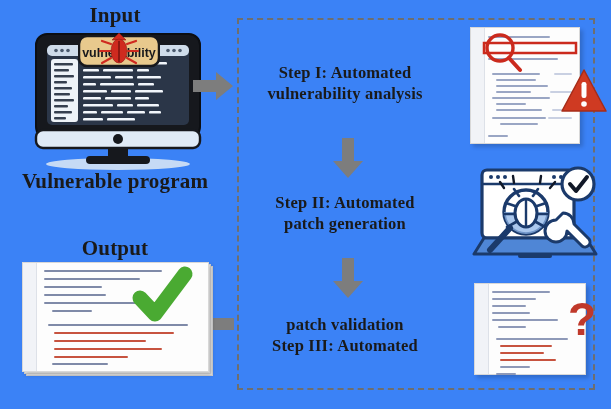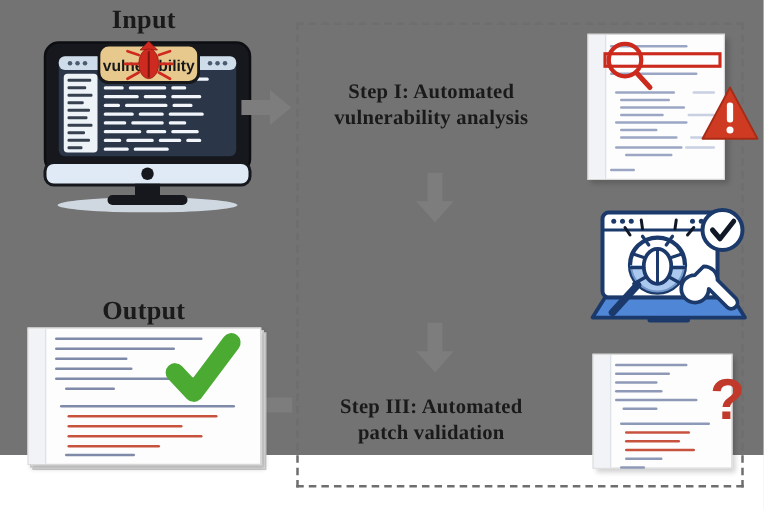--- a/index.html
+++ b/index.html
@@ -1,18 +1,18 @@
 <!DOCTYPE html>
 <html><head>
 <meta charset="utf-8">
 <style>
   html,body{margin:0;padding:0;background:#ffffff;}
   body{width:611px;height:409px;overflow:hidden;
        font-family:"Liberation Serif","DejaVu Serif",serif;}
-  #canvas{position:relative;width:611px;height:364px;background:#737373;}
+  #canvas{position:relative;width:611px;height:409px;background:#3b82f6;}
 
   .abs{position:absolute;}
   .lbl{font-weight:bold;color:#1a1a1a;text-align:center;letter-spacing:.2px;}
 
   
   #dashed-box{left:237px;top:18px;width:358px;height:372px;
               border:2px dashed #6e6e6e;box-sizing:border-box;}
 
   
   #input-title{left:40px;top:3px;width:150px;font-size:21px;}
@@ -142,20 +142,21 @@
       <line x1="33" y1="11" x2="24" y2="8"></line>
         <line x1="49" y1="11" x2="58" y2="8"></line>
       <line x1="32" y1="18" x2="22" y2="18"></line>
         <line x1="50" y1="18" x2="60" y2="18"></line>
       <line x1="33" y1="25" x2="24" y2="30"></line>
         <line x1="49" y1="25" x2="58" y2="30"></line>
     </g>
     <line x1="41" y1="8" x2="41" y2="29" stroke="#7e1510" stroke-width="1.6"></line>
   </svg>
 
+  <div class="abs lbl" id="vuln-caption">Vulnerable program</div>
 
   <svg class="abs" style="left:193px;top:70px;width:42px;height:32px;" viewBox="0 0 42 32">
     <path class="arrow-gray" d="M0 10 H23 V2 L40 16 L23 30 V22 H0 Z"></path>
   </svg>
 
   <div class="abs lbl step-text" id="step1-text">
     <div>Step I: Automated</div>
     <div>vulnerability analysis</div>
   </div>
 
@@ -193,20 +194,24 @@
       <path d="M114 43 L136 84 L92 84 Z" fill="#cf3a22" stroke="#a62c18" stroke-width="1.5" stroke-linejoin="round"></path>
       <rect x="111.5" y="55" width="5" height="16" rx="2.2" fill="#ffffff"></rect>
       <circle cx="114" cy="77" r="2.8" fill="#ffffff"></circle>
     </g>
   </svg>
 
   <svg class="abs" style="left:331px;top:138px;width:34px;height:42px;" viewBox="0 0 34 42">
     <path class="arrow-gray" d="M11 0 H23 V23 H32 L17 40 L2 23 H11 Z"></path>
   </svg>
 
+  <div class="abs lbl step-text" id="step2-text">
+    <div>Step II: Automated</div>
+    <div>patch generation</div>
+  </div>
 
   <svg class="abs" style="left:470px;top:162px;width:130px;height:110px;" viewBox="0 0 130 110">
 
     <rect x="12" y="8" width="92" height="68" rx="5" fill="#ffffff" stroke="#1b3a6b" stroke-width="3.2"></rect>
     <line x1="12" y1="22" x2="104" y2="22" stroke="#1b3a6b" stroke-width="2.4"></line>
     <circle cx="21" cy="15" r="2" fill="#1b3a6b"></circle>
       <circle cx="28" cy="15" r="2" fill="#1b3a6b"></circle>
     <circle cx="35" cy="15" r="2" fill="#1b3a6b"></circle>
     <circle cx="84" cy="15" r="2" fill="#1b3a6b"></circle>
       <circle cx="91" cy="15" r="2" fill="#1b3a6b"></circle>
@@ -248,22 +253,22 @@
       <circle cx="108" cy="22" r="16" fill="#ffffff" stroke="#1b3a6b" stroke-width="3.2"></circle>
       <path d="M100 22 L106 29 L117 15" fill="none" stroke="#111827" stroke-width="4" stroke-linecap="round" stroke-linejoin="round"></path>
     </g>
   </svg>
 
   <svg class="abs" style="left:331px;top:258px;width:34px;height:42px;" viewBox="0 0 34 42">
     <path class="arrow-gray" d="M11 0 H23 V23 H32 L17 40 L2 23 H11 Z"></path>
   </svg>
 
   <div class="abs lbl step-text" id="step3-text">
+    <div>patch validation</div>
     <div>Step III: Automated</div>
-    <div>patch validation</div>
   </div>
 
   <div class="abs page" id="s3-page">
     <div class="gutter"></div>
   </div>
   <svg class="abs" style="left:474px;top:283px;width:137px;height:95px;" viewBox="0 0 137 95">
     <g fill="#8e99b8">
       <rect x="18" y="8" width="58" height="2" rx="1"></rect>
       <rect x="18" y="15" width="44" height="2" rx="1"></rect>
       <rect x="18" y="22" width="34" height="2" rx="1"></rect>

